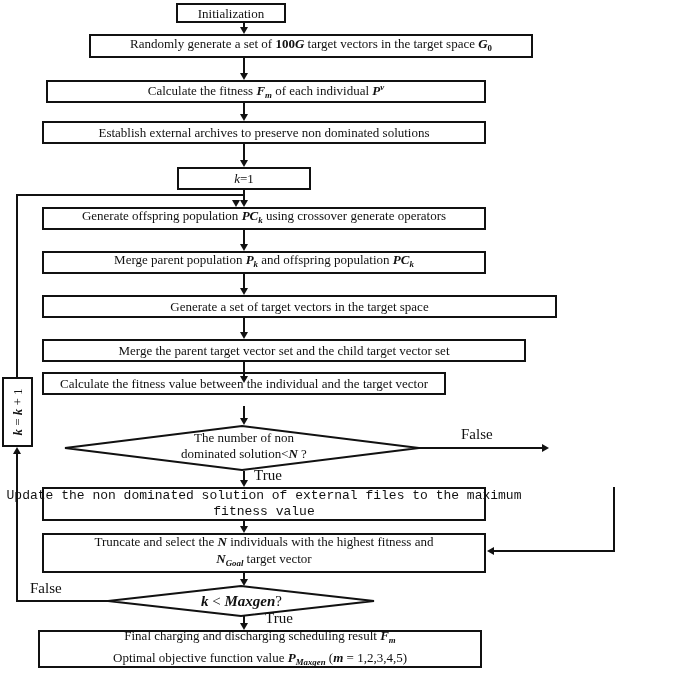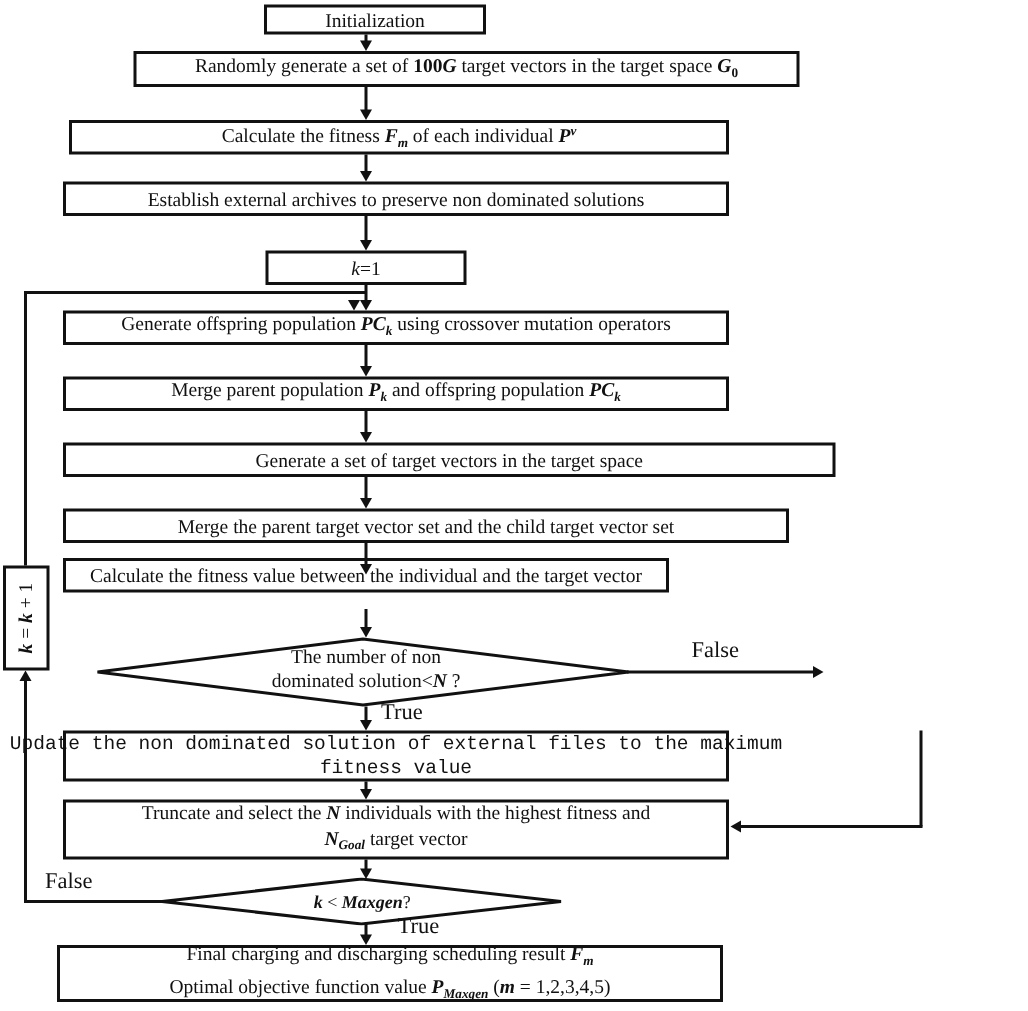--- a/index.html
+++ b/index.html
@@ -16,56 +16,56 @@
   .node .nline{white-space:nowrap;}
   .node.wrapbox .nline{white-space:normal;}
   .hline{position:absolute;height:2px;background:#111;}
   .vline{position:absolute;width:2px;background:#111;}
   .ah-down{position:absolute;width:0;height:0;border-left:4px solid transparent;border-right:4px solid transparent;border-top:7px solid #111;}
   .ah-up{position:absolute;width:0;height:0;border-left:4px solid transparent;border-right:4px solid transparent;border-bottom:7px solid #111;}
   .ah-right{position:absolute;width:0;height:0;border-top:4px solid transparent;border-bottom:4px solid transparent;border-left:7px solid #111;}
   .ah-left{position:absolute;width:0;height:0;border-top:4px solid transparent;border-bottom:4px solid transparent;border-right:7px solid #111;}
   .dsvg{position:absolute;}
   .dtext{position:absolute;text-align:center;font-size:13px;line-height:16px;}
-  .dtext2{position:absolute;text-align:center;font-size:12px;line-height:18px;}
+  .dtext2{position:absolute;text-align:center;font-size:15px;line-height:18px;}
   .elabel{position:absolute;font-size:15px;white-space:nowrap;}
   .kbox{position:absolute;border:2px solid #111;background:#fff;display:flex;align-items:center;justify-content:center;box-sizing:border-box;}
   .kbox .rot{transform:rotate(-90deg);white-space:nowrap;font-size:13px;}
   .sg-i{font-style:italic;}
   .sg-b{font-weight:bold;}
   .sg-sub{font-size:0.68em;vertical-align:-0.35em;}
   .sg-sup{font-size:0.68em;vertical-align:0.55em;}
 </style>
 </head>
 <body>
 
 <div class="canvas">
 
-  <div class="node" style="left:176px;top:3px;width:148px;height:20px;">
+  <div class="node" style="left:176px;top:3px;width:110px;height:20px;">
     <div class="nline"><span>Initialization</span></div>
   </div>
 
   <div class="node" style="left:42px;top:34px;width:444px;height:24px;margin-left:47px;">
     <div class="nline"><span>Randomly generate a set of </span><span class="sg-b">100</span><span class="sg-b sg-i">G</span><span> target vectors in the target space </span><span class="sg-b sg-i">G</span><span class="sg-b sg-sub">0</span></div>
   </div>
 
   <div class="node" style="left:42px;top:121px;width:444px;height:23px;">
     <div class="nline"><span>Establish external archives to preserve non dominated solutions</span></div>
   </div>
 
   <div class="node" style="left:46px;top:80px;width:440px;height:23px;">
     <div class="nline"><span>Calculate the fitness </span><span class="sg-b sg-i">F</span><span class="sg-b sg-i sg-sub">m</span><span>  of each individual  </span><span class="sg-b sg-i">P</span><span class="sg-b sg-i sg-sup">v</span></div>
   </div>
 
   <div class="node" style="left:177px;top:167px;width:134px;height:23px;">
     <div class="nline"><span class="sg-i">k</span><span>=1</span></div>
   </div>
 
   <div class="node" style="left:42px;top:207px;width:444px;height:23px;">
-    <div class="nline"><span>Generate offspring population  </span><span class="sg-b sg-i">PC</span><span class="sg-b sg-i sg-sub">k</span><span> using crossover mutation operators</span></div>
+    <div class="nline"><span>Generate offspring population  </span><span class="sg-b sg-i">PC</span><span class="sg-b sg-i sg-sub">k</span><span> using crossover generate operators</span></div>
   </div>
 
   <div class="node" style="left:42px;top:251px;width:444px;height:23px;">
     <div class="nline"><span>Merge parent population  </span><span class="sg-b sg-i">P</span><span class="sg-b sg-i sg-sub">k</span><span>  and offspring population  </span><span class="sg-b sg-i">PC</span><span class="sg-b sg-i sg-sub">k</span></div>
   </div>
 
   <div class="node" style="left:42px;top:295px;width:515px;height:23px;">
     <div class="nline"><span>Generate a set of target vectors in the target space</span></div>
   </div>
 

